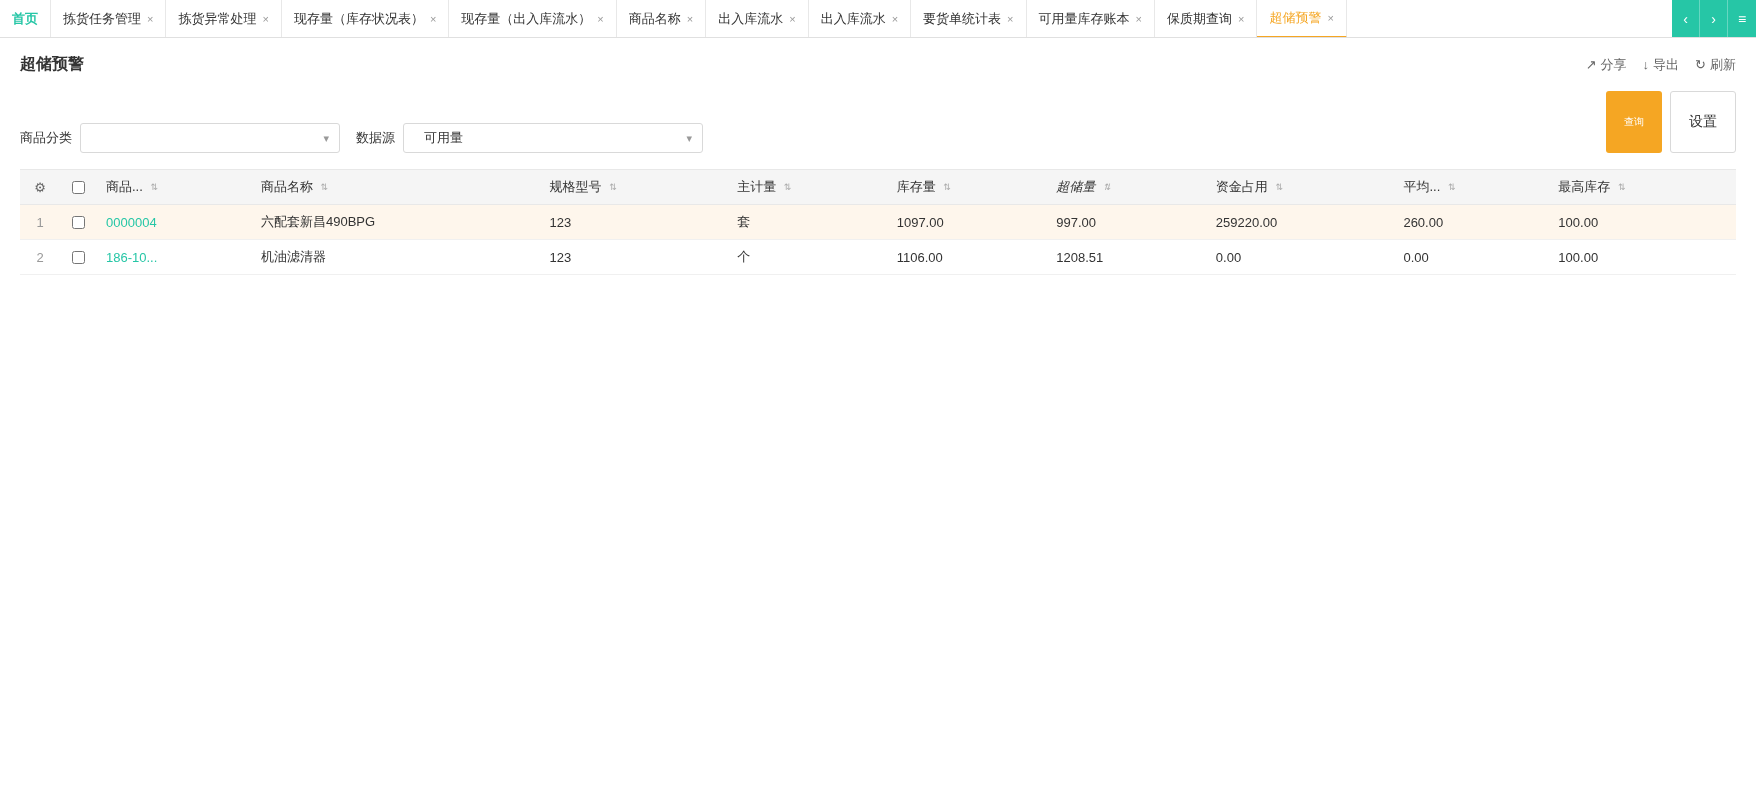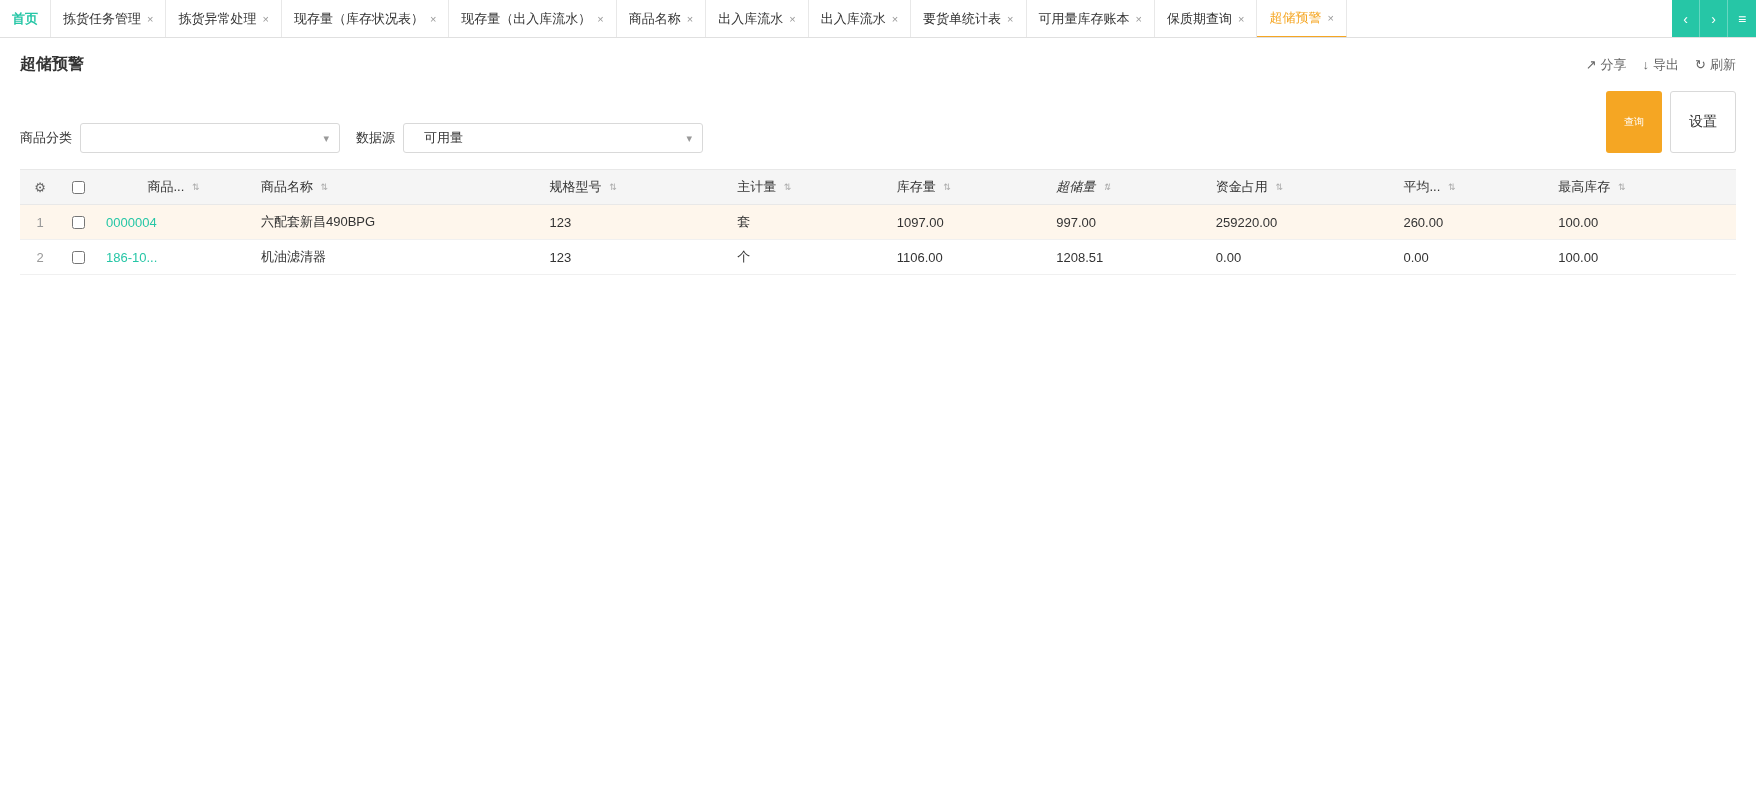--- a/index.html
+++ b/index.html
@@ -329,21 +329,21 @@
         <th class="col-check">
           <div class="gear-icon-cell">
             <span style="cursor:pointer; color:#666;">⚙</span>
           </div>
         </th>
         <th class="col-check">
           <div class="checkbox-cell">
             <input type="checkbox" style="">
           </div>
         </th>
-        <th style="cursor:pointer;text-align:center;">
+        <th style="cursor:pointer;">
           <span>商品...</span>
           <span class="sort-icon">⇅</span>
         </th>
         <th style="cursor:pointer;">
           <span>商品名称</span>
           <span class="sort-icon">⇅</span>
         </th>
         <th style="cursor:pointer;">
           <span>规格型号</span>
           <span class="sort-icon">⇅</span>

